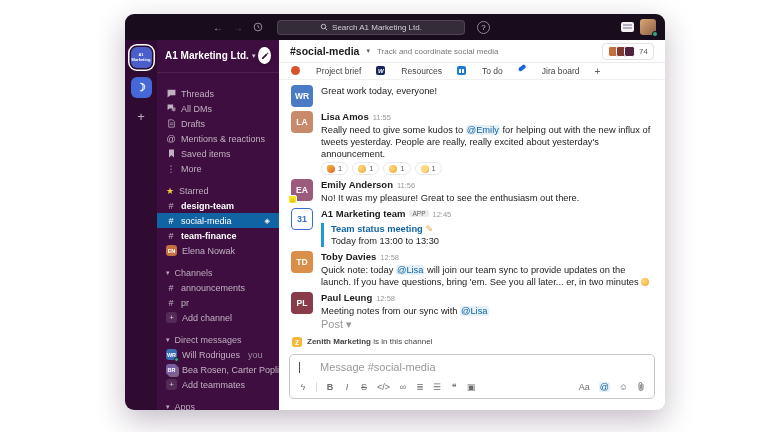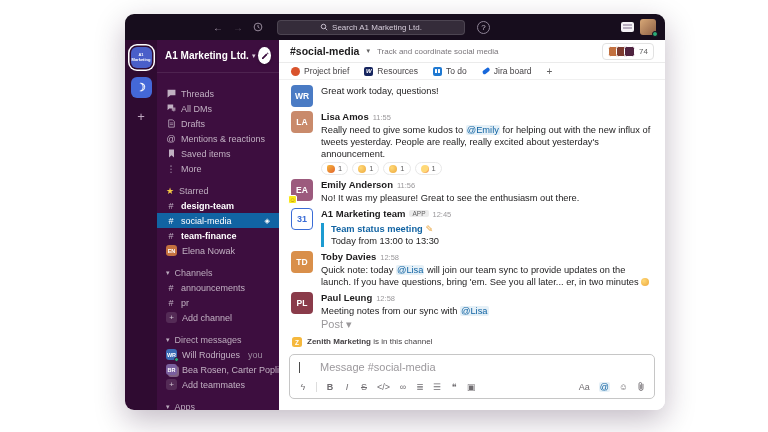--- a/index.html
+++ b/index.html
@@ -61,21 +61,21 @@
   .ch-header{flex:0 0 23px;border-bottom:1px solid #ebebeb;display:flex;align-items:center;padding:0 11px;gap:7px}
   .ch-name{font-weight:bold;font-size:10.5px;color:#1d1c1d}
   .ch-caret{font-size:7px;color:#616061}
   .ch-topic{font-size:8px;color:#79757a;white-space:nowrap;overflow:hidden;text-overflow:ellipsis}
   .members{margin-left:auto;display:flex;align-items:center;border:1px solid #e2e2e2;border-radius:4px;padding:2px 5px}
   .m-av{width:11px;height:11px;border-radius:2.5px;border:1px solid #fff;margin-left:-3px}
   .m-av:first-child{margin-left:0}
   .m-count{font-size:8px;color:#616061;margin-left:4px}
   .bookmarks{flex:0 0 17px;display:flex;align-items:center;gap:15px;padding:0 12px;border-bottom:1px solid #f0f0f0;
              font-size:8.5px;color:#454245}
-  .bm{display:flex;align-items:center;gap:4px}
+  .bm{display:flex;align-items:flex-start;gap:16px}
   .bi{width:9px;height:9px;border-radius:2px;display:flex;align-items:center;justify-content:center;gap:1.5px;
       color:#fff;font-size:6px;font-weight:bold}
   .bi.round{border-radius:50%}
   .bi b{width:2px;height:4px;background:#fff;border-radius:.5px}
   .bi.pen{background:#1868db;width:8px;height:3.5px;border-radius:2px;transform:rotate(-38deg)}
   .bm-plus{color:#616061;font-size:10px}
   
   .msgs{flex:1;padding:5px 12px 0;overflow:hidden}
   .msg{display:flex;gap:8px;margin-bottom:4px}
   .avatar{width:22px;height:22px;border-radius:4px;flex:0 0 22px;color:#fff;font-size:8.5px;font-weight:bold;
@@ -319,21 +319,21 @@
             <span class="bm">
               <i class="bi pen"></i>
               <span>Jira board</span>
             </span>
             <span class="bm-plus">+</span>
           </div>
         <div class="msgs" id="msgs">
             <div class="msg">
               <div class="avatar" style="background: rgb(74, 123, 196);">WR</div>
               <div class="m-col">
-                <div class="m-body">Great work today, questions!</div>
+                <div class="m-body">Great work today, everyone!</div>
               </div>
             </div>
             <div class="msg">
               <div class="avatar" style="background: rgb(201, 138, 107);">LA</div>
               <div class="m-col">
                 <div class="m-head"><span class="m-name">Lisa Amos</span><span class="m-time">11:55</span></div>
                 <div class="m-body">Really need to give some kudos to <span class="mention">@Emily</span> for helping out with the new influx of tweets yesterday. People are really, really excited about yesterday's announcement.</div>
                 <div class="reactions">
                   <span class="rpill">
                     <span class="edot party"></span>

